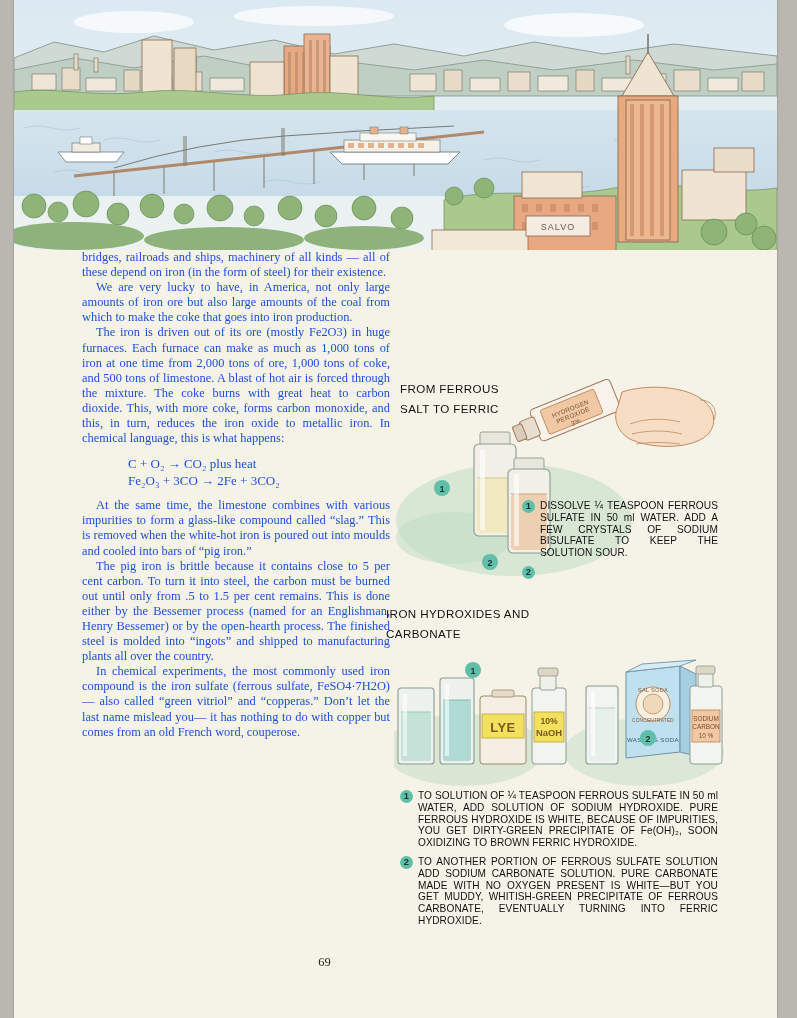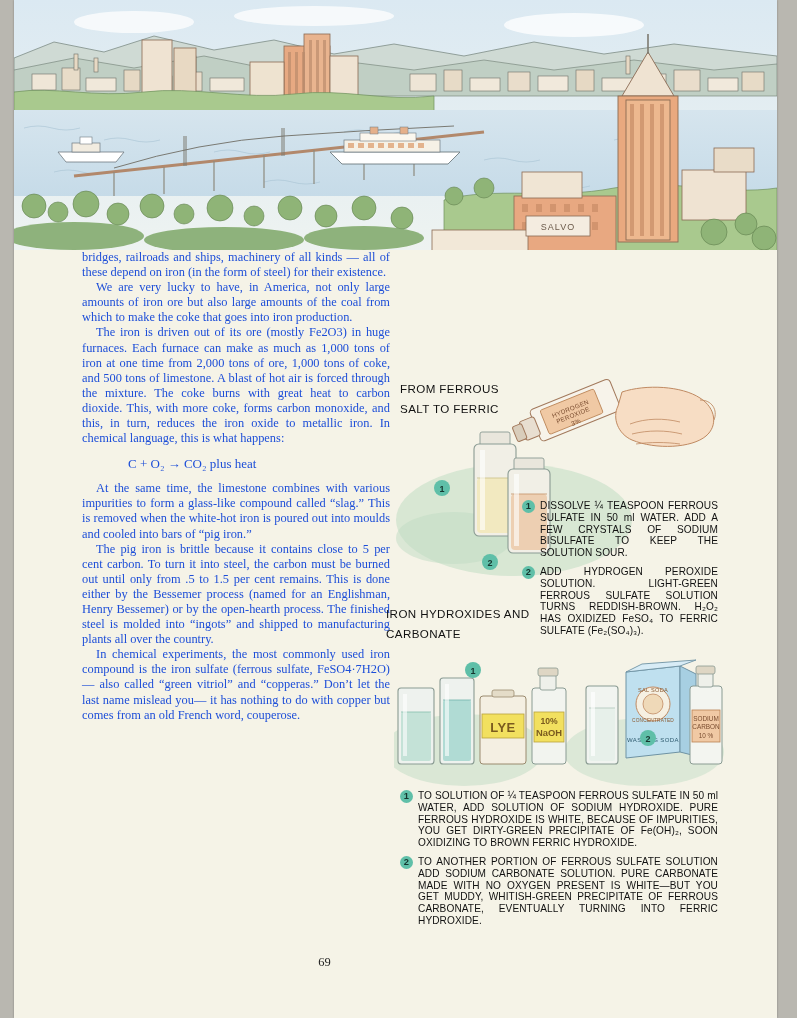--- a/index.html
+++ b/index.html
@@ -325,20 +325,21 @@
       </g>
     </svg>
   </div>
 
   <div class="col-left">
     <p class="noindent">bridges, railroads and ships, machinery of all kinds — all of these depend on iron (in the form of steel) for their existence.</p>
     <p>We are very lucky to have, in America, not only large amounts of iron ore but also large amounts of the coal from which to make the coke that goes into iron production.</p>
     <p>The iron is driven out of its ore (mostly Fe2O3) in huge furnaces. Each furnace can make as much as 1,000 tons of iron at one time from 2,000 tons of ore, 1,000 tons of coke, and 500 tons of limestone. A blast of hot air is forced through the mixture. The coke burns with great heat to carbon dioxide. This, with more coke, forms carbon monoxide, and this, in turn, reduces the iron oxide to metallic iron. In chemical language, this is what happens:</p>
     <div class="eqblock">
       <div>C + O₂ → CO₂ plus heat</div>
+      <div>Fe₂O₃ + 3CO → 2Fe + 3CO₂</div>
     </div>
     <p>At the same time, the limestone combines with various impurities to form a glass-like compound called “slag.” This is removed when the white-hot iron is poured out into moulds and cooled into bars of “pig iron.”</p>
     <p>The pig iron is brittle because it contains close to 5 per cent carbon. To turn it into steel, the carbon must be burned out until only from .5 to 1.5 per cent remains. This is done either by the Bessemer process (named for an Englishman, Henry Bessemer) or by the open-hearth process. The finished steel is molded into “ingots” and shipped to manufacturing plants all over the country.</p>
     <p>In chemical experiments, the most commonly used iron compound is the iron sulfate (ferrous sulfate, FeSO4·7H2O) — also called “green vitriol” and “copperas.” Don’t let the last name mislead you— it has nothing to do with copper but comes from an old French word, couperose.</p>
   </div>
 
   <div class="panel-a-title">FROM  FERROUS SALT  TO FERRIC</div>
 
   <div class="art-a">
     <svg width="330" height="220" viewBox="0 0 330 220" xmlns="http://www.w3.org/2000/svg">
@@ -393,21 +394,20 @@
     </svg>
   </div>
 
   <div class="steps a">
     <div class="step">
       <span class="num">1</span>
       <span>DISSOLVE ¼ TEASPOON FERROUS SULFATE IN 50 ml WATER. ADD A FEW CRYSTALS OF SODIUM BISULFATE TO KEEP THE SOLUTION SOUR.</span>
     </div>
     <div class="step">
       <span class="num">2</span>
-      <span>ADD HYDROGEN PEROXIDE SOLUTION. LIGHT-GREEN FERROUS SULFATE SOLUTION TURNS REDDISH-BROWN. H₂O₂ HAS OXIDIZED FeSO₄ TO FERRIC SULFATE (Fe₂(SO₄)₃).</span>
     </div>
   </div>
 
   <div class="panel-b-title">IRON HYDROXIDES AND CARBONATE</div>
 
   <div class="art-b">
     <svg width="330" height="160" viewBox="0 0 330 160" xmlns="http://www.w3.org/2000/svg">
       <ellipse cx="70" cy="120" rx="80" ry="36" fill="#bfdcc3" opacity="0.5"></ellipse>
       <ellipse cx="250" cy="122" rx="80" ry="34" fill="#bfdcc3" opacity="0.45"></ellipse>
 

